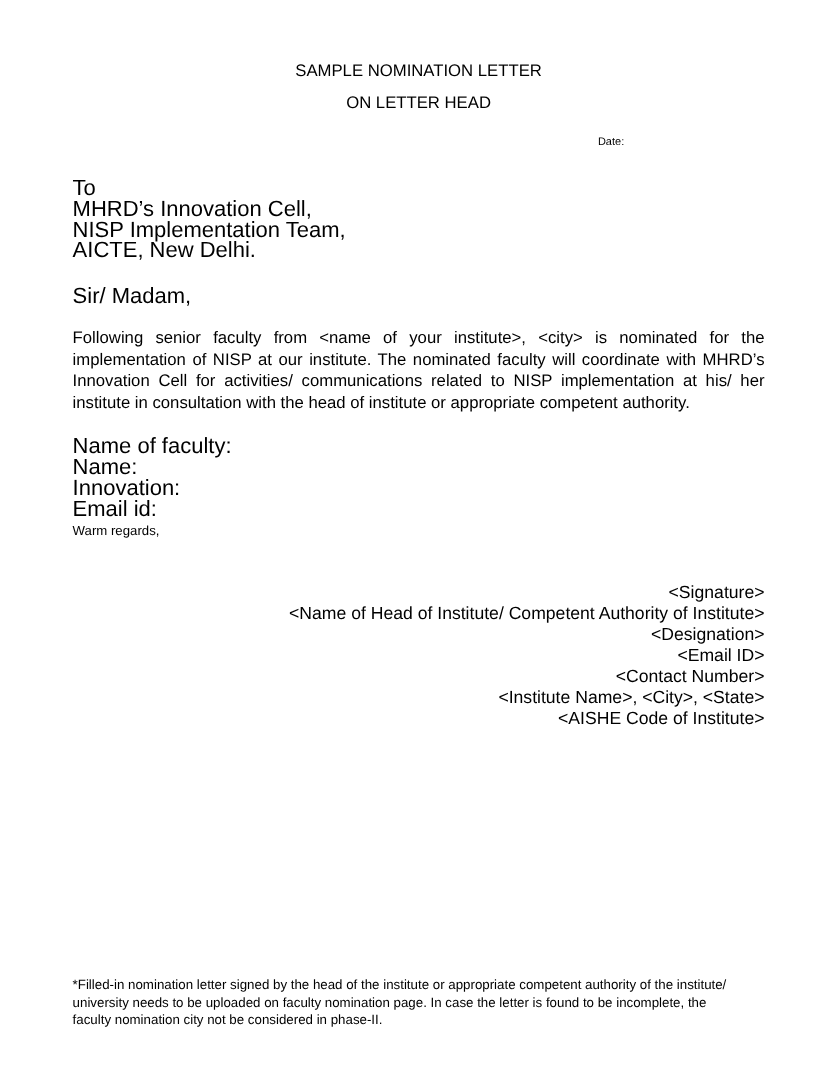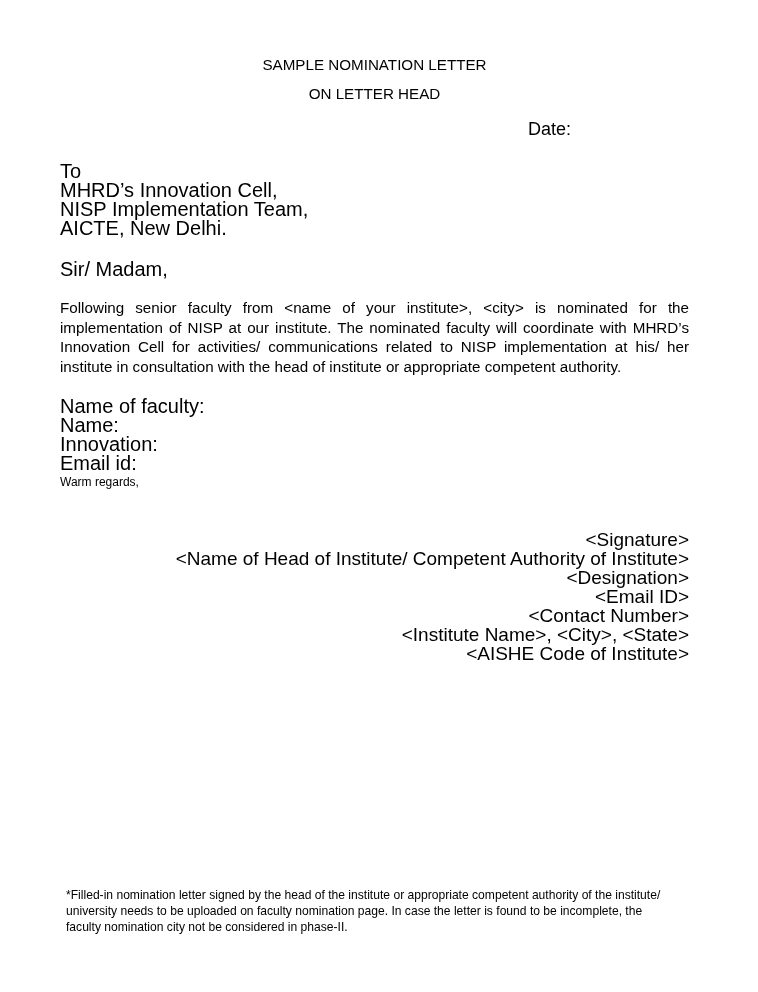--- a/index.html
+++ b/index.html
@@ -14,40 +14,40 @@
   .page {
     position: relative;
     width: 758px;
     height: 992px;
     background: #ffffff;
     overflow: hidden;
     box-sizing: border-box;
   }
   .content {
     position: absolute;
-    left: 60px;
+    left: 66px;
     top: 0;
     width: 629px;
   }
   .line {
     font-size: 20px;
     line-height: 19px;
     white-space: pre-wrap;
   }
   .heading {
     text-align: center;
     font-size: 15.2px;
     line-height: 19px;
   }
   .heading-1 { margin-top: 55px; }
   .heading-2 { margin-top: 10px; }
   .date-row {
     margin-top: 17px;
     text-align: center;
-    font-size: 18px;
+    font-size: 10px;
     line-height: 19px;
     padding-left: 350px;
   }
   .addr-block { margin-top: 23px; }
   .subject-block {
     margin-top: 32px;
     font-size: 15.2px;
     line-height: 20px;
     text-align: left;
   }
@@ -61,21 +61,21 @@
   }
   .fields-block { margin-top: 21px; }
   .regards {
     text-align: left;
     font-size: 12px;
     line-height: 19px;
   }
   .signature-block {
     margin-top: 38px;
     text-align: right;
-    font-size: 19px;
+    font-size: 16px;
     line-height: 19px;
   }
   .footnote {
     position: absolute;
     left: 66px;
     top: 888px;
     width: 610px;
     font-size: 12.1px;
     line-height: 15.8px;
     text-align: left;

